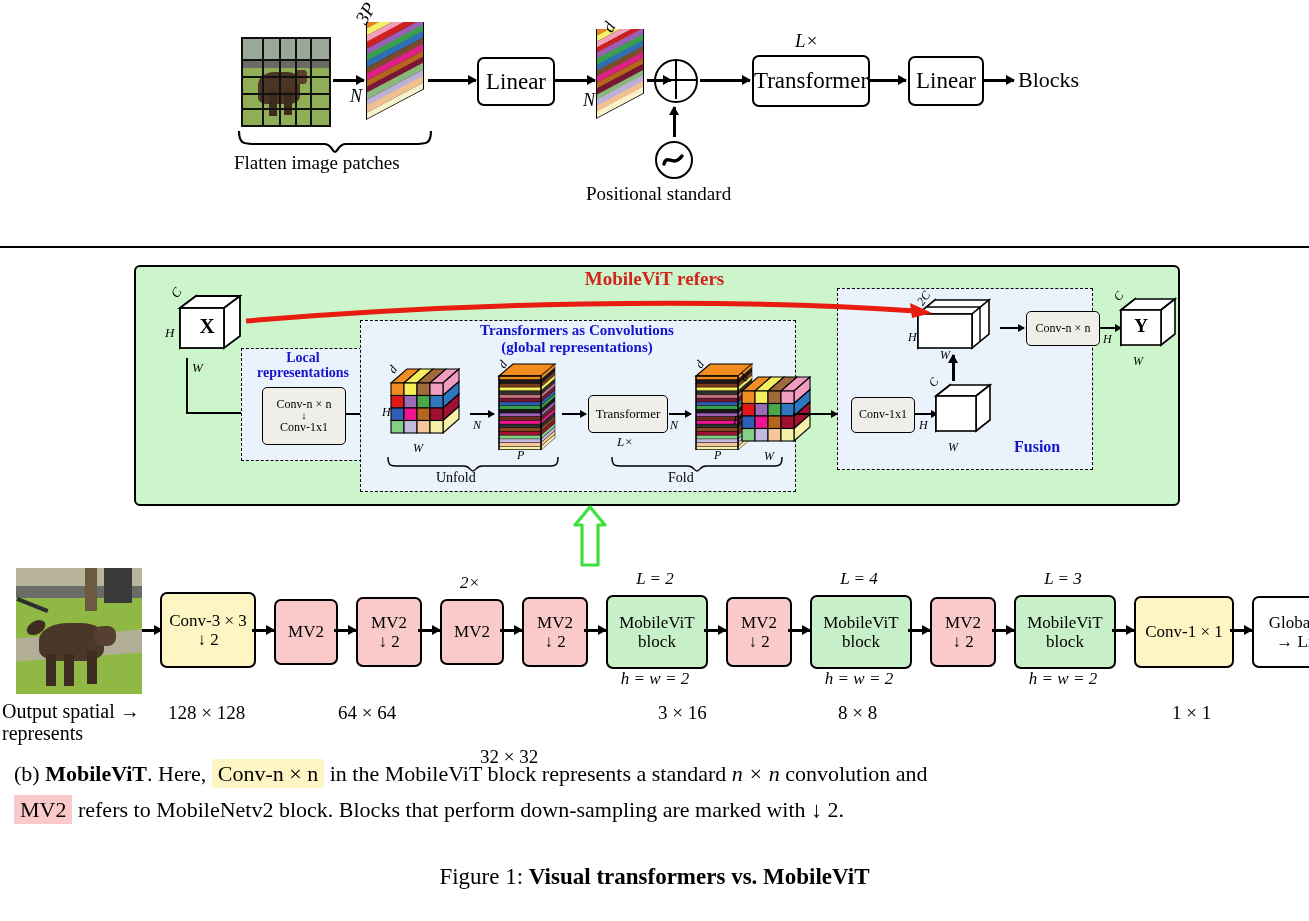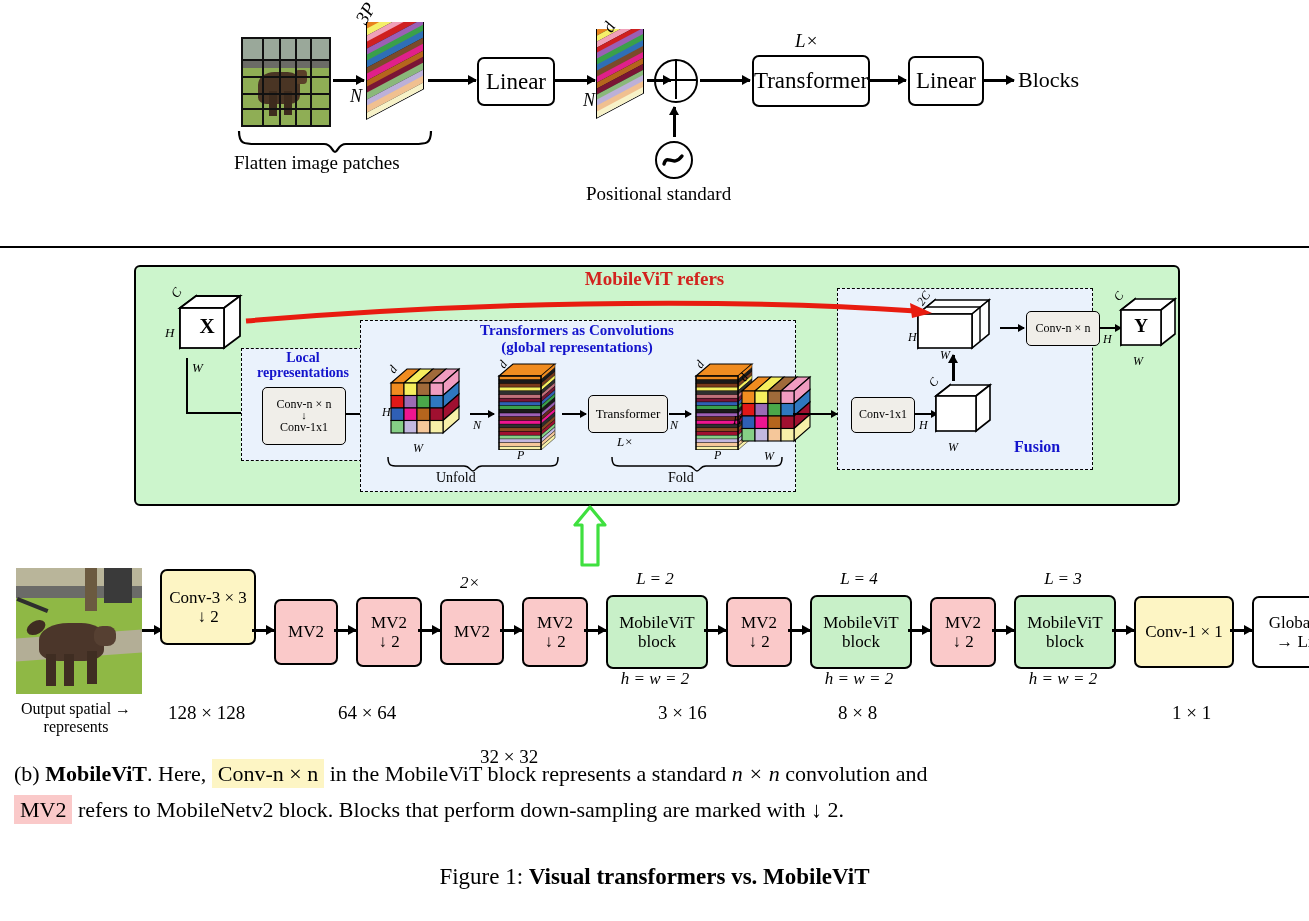--- a/index.html
+++ b/index.html
@@ -452,28 +452,28 @@
   <div class="abs" style="left:70%;top:0;width:22%;height:28%;background:#3a3a3a;"></div>
   <div class="abs" style="left:55%;top:0;width:9%;height:34%;background:#6b5a40;"></div>
   <div class="abs" style="left:18%;top:44%;width:52%;height:30%;background:#4b362a;border-radius:45% 35% 30% 30%;"></div>
   <div class="abs" style="left:62%;top:46%;width:17%;height:16%;background:#564032;border-radius:40%;"></div>
   <div class="abs" style="left:24%;top:68%;width:8%;height:26%;background:#3f2d22;"></div>
   <div class="abs" style="left:38%;top:68%;width:8%;height:26%;background:#3f2d22;"></div>
   <div class="abs" style="left:56%;top:66%;width:8%;height:26%;background:#3f2d22;"></div>
   <div class="abs" style="left:8%;top:42%;width:16%;height:10%;background:#3f2d22;border-radius:50%;transform:rotate(-30deg);"></div>
   <div class="abs" style="left:0;top:28%;width:26%;height:3%;background:#2e2e2e;transform:rotate(22deg);"></div>
 </div>
-<div class="lbl" style="left:2px;top:700px;font-size:16px;line-height:1.1;text-align:center;width:148px;">
+<div class="lbl" style="left:2px;top:700px;font-size:20px;line-height:1.1;text-align:left;width:148px;">
   <span>Output spatial →</span><br>
   <span>represents</span>
 </div>
 
 <div id="pipeline-blocks">
     <div class="arrow" style="left:142px;top:629px;width:20px;"></div>
-    <div class="box" style="left:160px;top:569px;width:92px;height:72px;background:#fdf5c4;flex-direction:column;font-size:17px;">
+    <div class="box" style="left:160px;top:592px;width:92px;height:72px;background:#fdf5c4;flex-direction:column;font-size:17px;">
       <span>Conv-3 × 3</span>
       <span>↓ 2</span>
     </div>
     <div class="arrow" style="left:252px;top:629px;width:22px;"></div>
     <div class="box" style="left:274px;top:599px;width:60px;height:62px;background:#fac9c9;flex-direction:column;font-size:17px;">
       <span>MV2</span>
     </div>
     <div class="arrow" style="left:334px;top:629px;width:22px;"></div>
     <div class="box" style="left:356px;top:597px;width:62px;height:66px;background:#fac9c9;flex-direction:column;font-size:17px;">
       <span>MV2</span>

